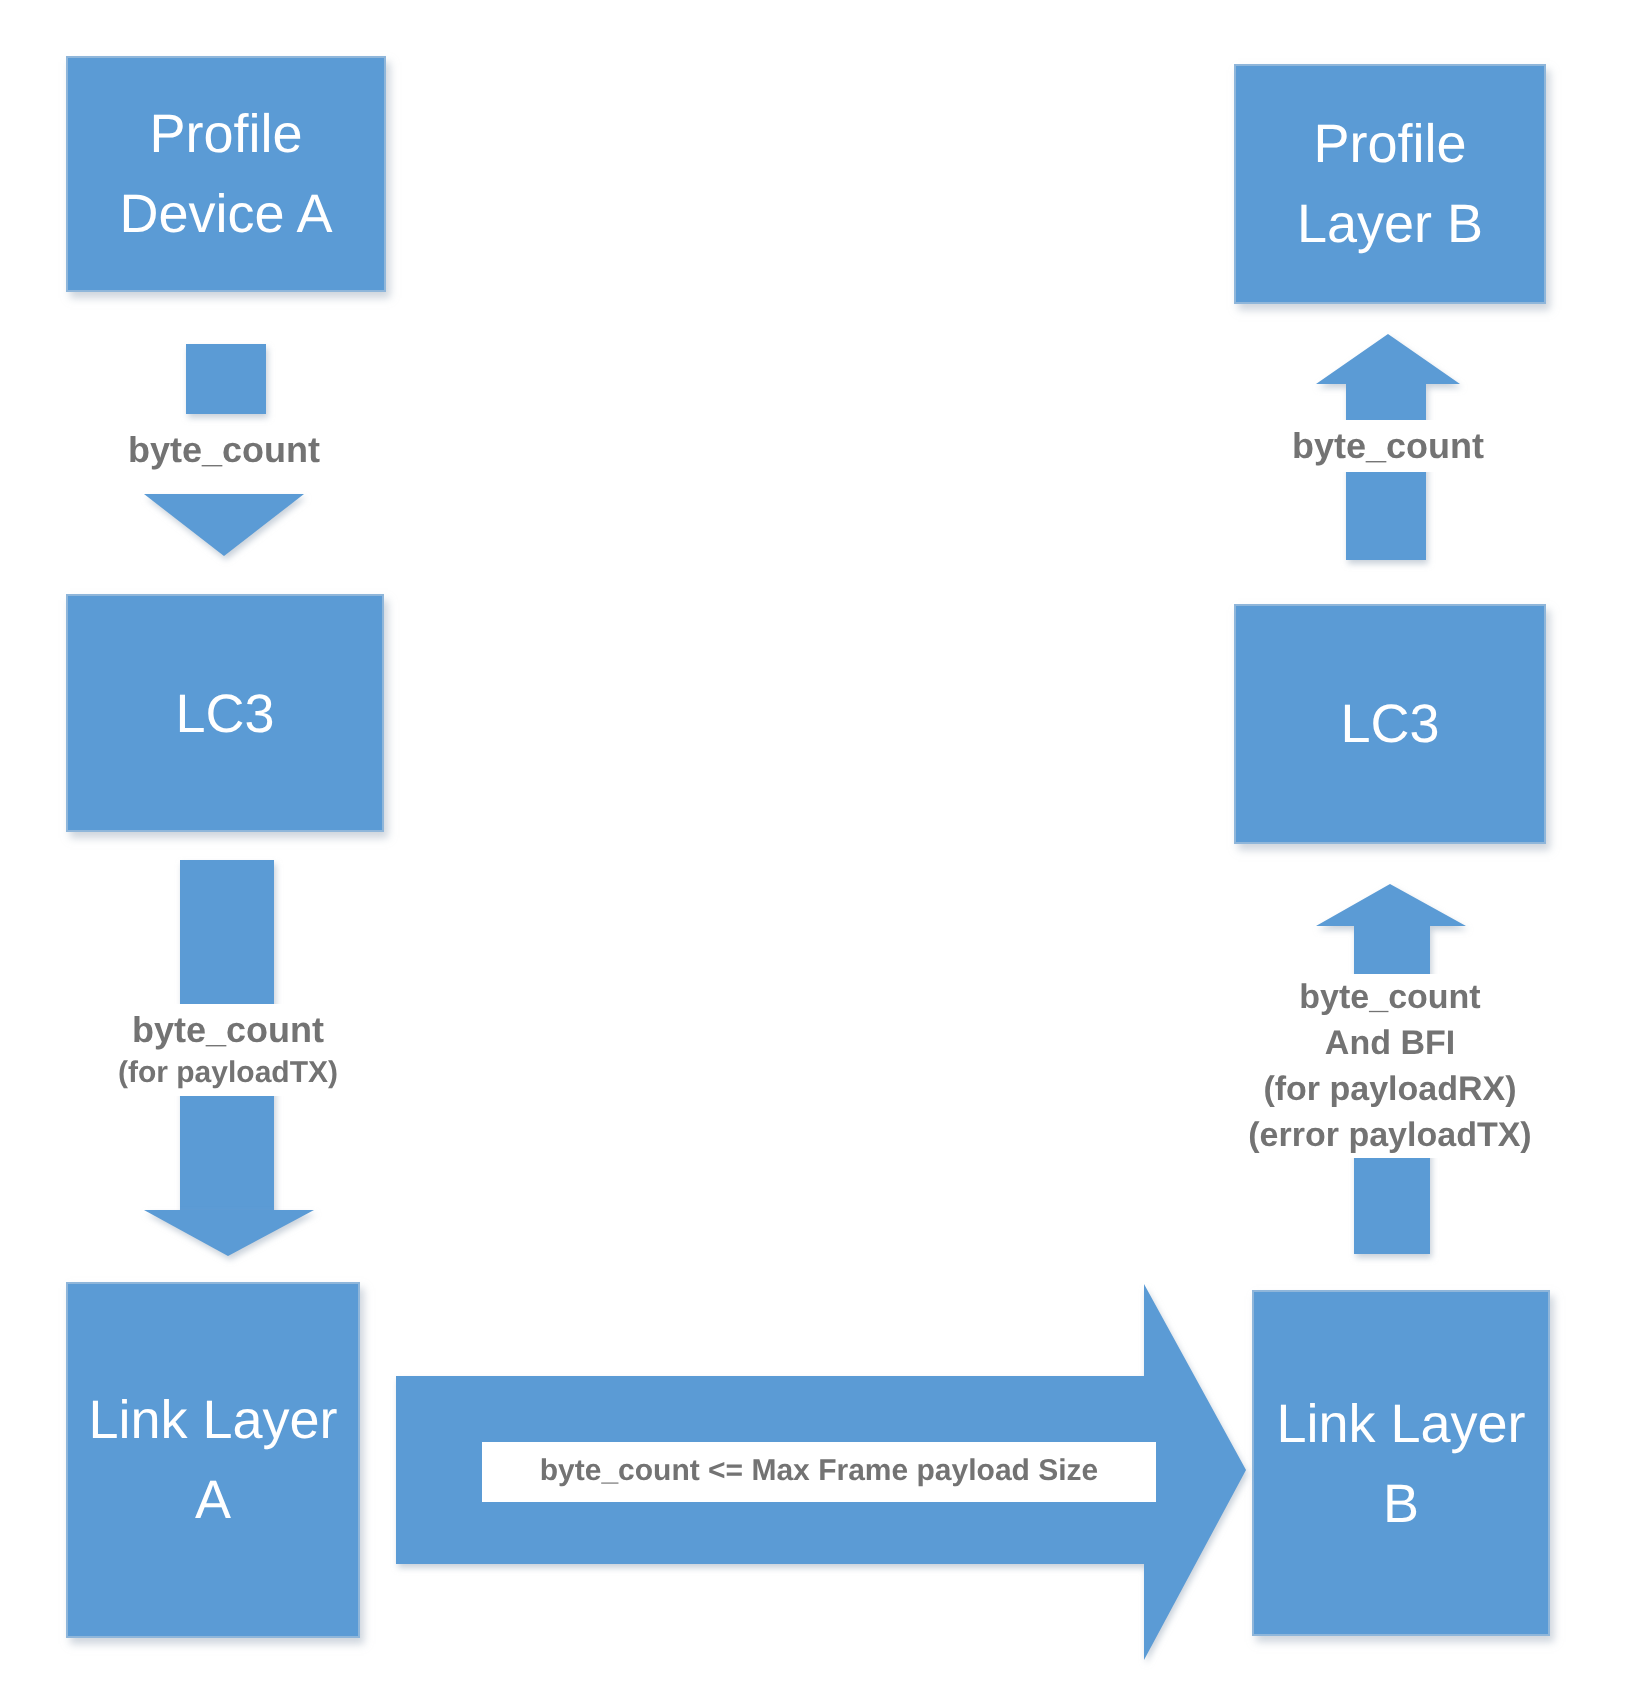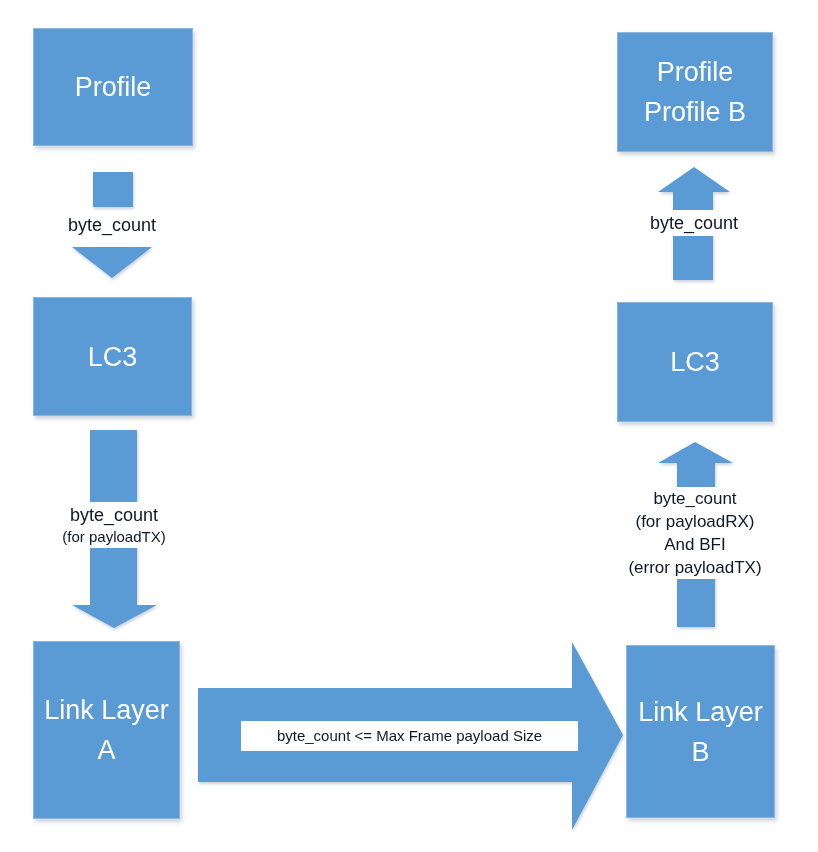--- a/index.html
+++ b/index.html
@@ -30,42 +30,44 @@
   .box-link-layer-a{left:33px;top:641px;width:147px;height:178px;}
   .box-link-layer-b{left:626px;top:645px;width:149px;height:173px;}
   .box-lc3-decoder{left:617px;top:302px;width:156px;height:120px;}
   .box-profile-device-b{left:617px;top:32px;width:156px;height:120px;}
 
   .arrow-layer{position:absolute;left:0;top:0;width:818px;height:852px;}
   .arrow-shape{fill:#5b9bd5;filter:drop-shadow(1.5px 2px 1.5px rgba(165,178,193,0.6));}
 
   .lbl{
     position:absolute;
-    color:#0f172a;
+    color:#737373;
     text-align:center;
     background:#ffffff;
+    font-weight:bold;
   }
   .lbl-1{left:37px;top:213px;width:150px;font-size:18px;line-height:24px;}
   .lbl-2{left:34px;top:502px;width:160px;padding:1px 0;}
   .lbl-2 .big{font-size:18px;line-height:24px;}
   .lbl-2 .small{font-size:15px;line-height:20px;}
   .lbl-3{
     left:241px;top:721px;width:337px;height:30px;
     font-size:15px;line-height:30px;white-space:nowrap;overflow:hidden;
   }
   .lbl-4{left:615px;top:487px;width:160px;font-size:17px;line-height:23px;}
   .lbl-5{left:619px;top:210px;width:150px;font-size:18px;line-height:24px;padding:1px 0;}
 </style>
 </head>
 <body>
 
 <div class="canvas">
 
   <div class="box box-profile-device-a">
     <div>Profile</div>
+    <div>Device A</div>
   </div>
 
   <div class="box box-lc3-encoder">
     <div>LC3</div>
   </div>
 
   <div class="box box-link-layer-a">
     <div>Link Layer</div>
     <div>A</div>
   </div>
@@ -74,21 +76,21 @@
     <div>Link Layer</div>
     <div>B</div>
   </div>
 
   <div class="box box-lc3-decoder">
     <div>LC3</div>
   </div>
 
   <div class="box box-profile-device-b">
     <div>Profile</div>
-    <div>Profile B</div>
+    <div>Layer B</div>
   </div>
 
   <svg class="arrow-layer" viewBox="0 0 818 852">
 
     <g>
       <rect class="arrow-shape" x="93" y="172" width="40" height="35"></rect>
       <polygon class="arrow-shape" points="72,247 152,247 112,278"></polygon>
     </g>
 
     <g>
@@ -107,20 +109,20 @@
 
   <div class="lbl lbl-2">
     <div class="big">byte_count</div>
     <div class="small">(for payloadTX)</div>
   </div>
 
   <div class="lbl lbl-3">byte_count &lt;= Max Frame payload Size</div>
 
   <div class="lbl lbl-4">
     <div>byte_count</div>
+    <div>And BFI</div>
     <div>(for payloadRX)</div>
-    <div>And BFI</div>
     <div>(error payloadTX)</div>
   </div>
 
   <div class="lbl lbl-5">byte_count</div>
 
 </div>
 
 </body></html>

